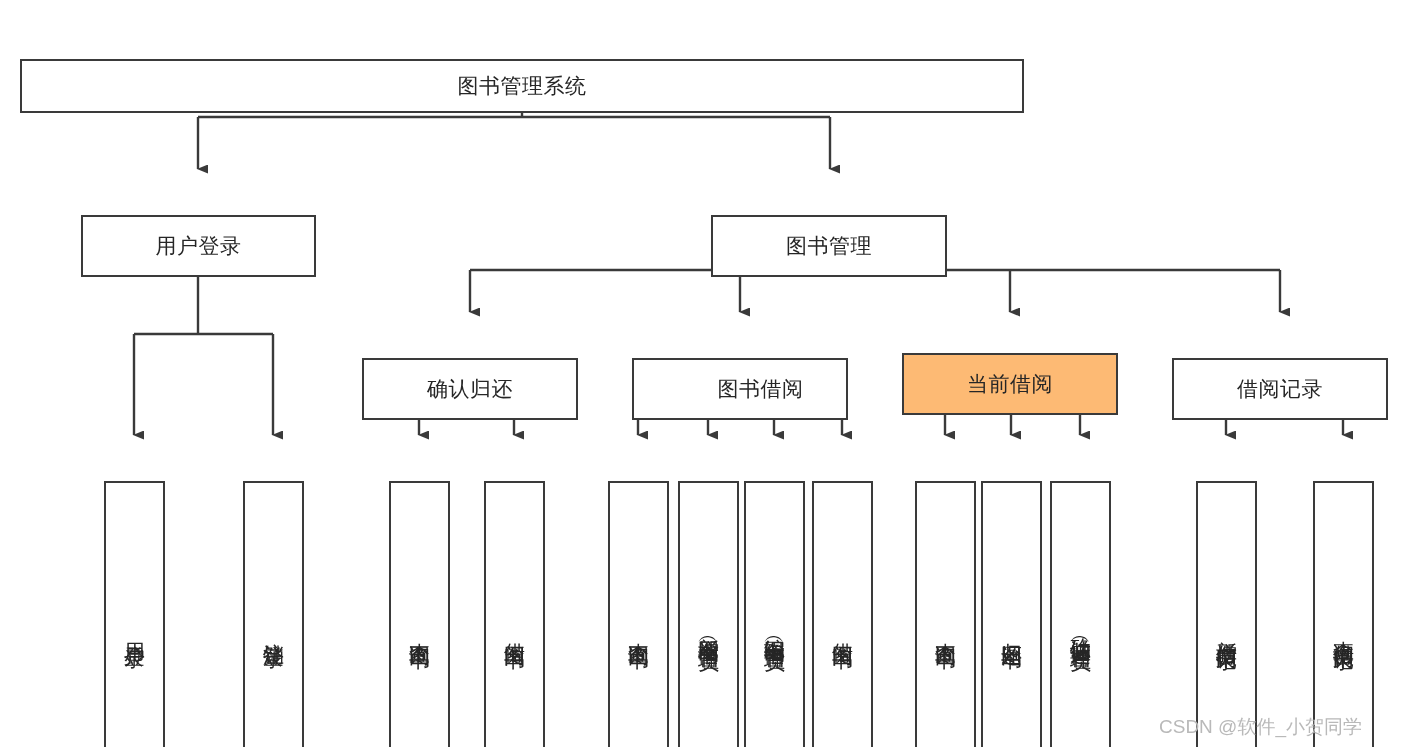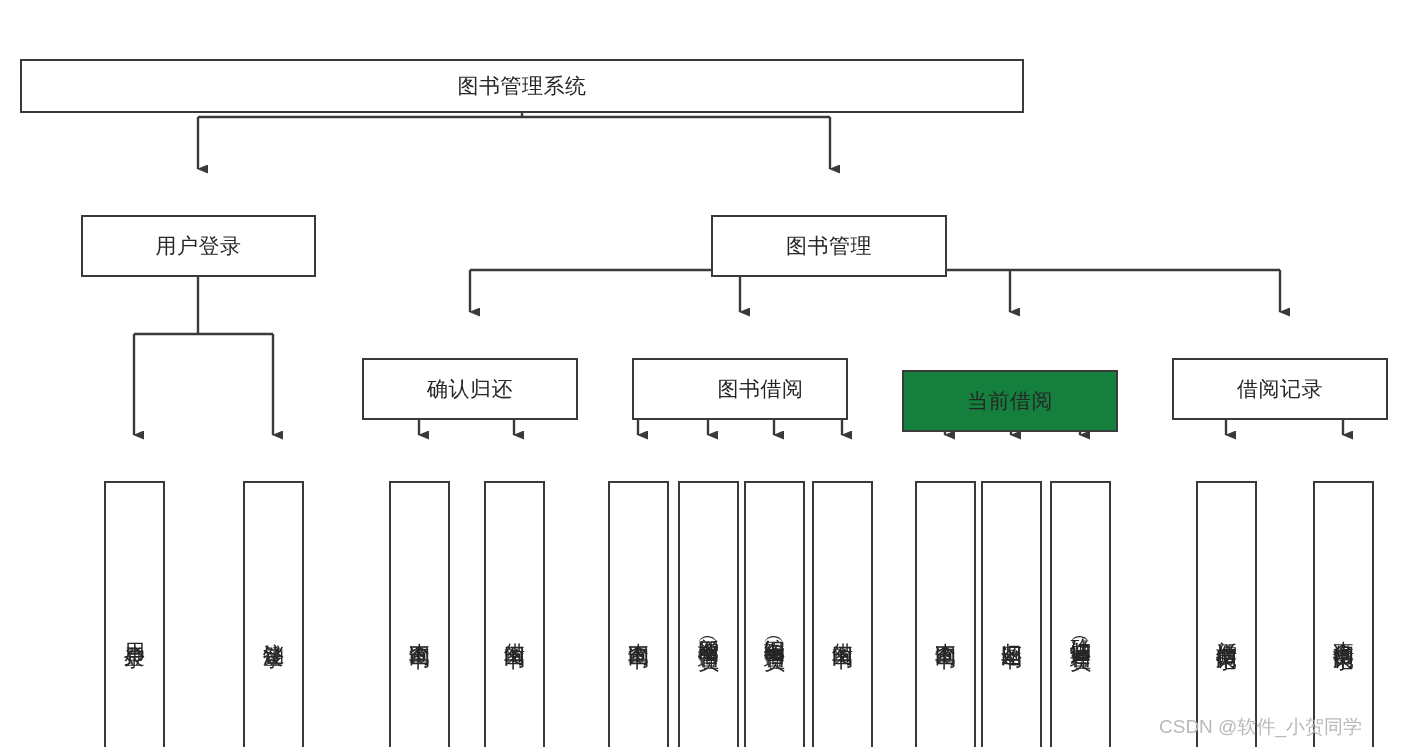--- a/index.html
+++ b/index.html
@@ -122,21 +122,21 @@
       </div>
       <div class="node h" style="left: 711px; top: 170px; width: 236px; height: 62px; border-color: rgb(58, 58, 58); background: rgb(255, 255, 255); color: rgb(38, 38, 38);">
         <span>图书管理</span>
       </div>
       <div class="node h" style="left: 362px; top: 313px; width: 216px; height: 62px; border-color: rgb(58, 58, 58); background: rgb(255, 255, 255); color: rgb(38, 38, 38);">
         <span>确认归还</span>
       </div>
       <div class="node h" style="left: 632px; top: 313px; width: 216px; height: 62px; border-color: rgb(58, 58, 58); background: rgb(255, 255, 255); color: rgb(38, 38, 38); padding-left: 41px;">
         <span>图书借阅</span>
       </div>
-      <div class="node h" style="left: 902px; top: 325px; width: 216px; height: 62px; border-color: rgb(58, 58, 58); background: #15803d; color: rgb(38, 38, 38);">
+      <div class="node h" style="left: 902px; top: 308px; width: 216px; height: 62px; border-color: rgb(58, 58, 58); background: #fdba74; color: rgb(38, 38, 38);">
         <span>当前借阅</span>
       </div>
       <div class="node h" style="left: 1172px; top: 313px; width: 216px; height: 62px; border-color: rgb(58, 58, 58); background: rgb(255, 255, 255); color: rgb(38, 38, 38);">
         <span>借阅记录</span>
       </div>
       <div class="node v" style="left: 104px; top: 436px; width: 61px; height: 297px; border-color: rgb(58, 58, 58); background: rgb(255, 255, 255); color: rgb(38, 38, 38);">
         <span class="vtext">用户登录</span>
       </div>
       <div class="node v" style="left: 243px; top: 436px; width: 61px; height: 297px; border-color: rgb(58, 58, 58); background: rgb(255, 255, 255); color: rgb(38, 38, 38);">
         <span class="vtext">注销登录</span>

